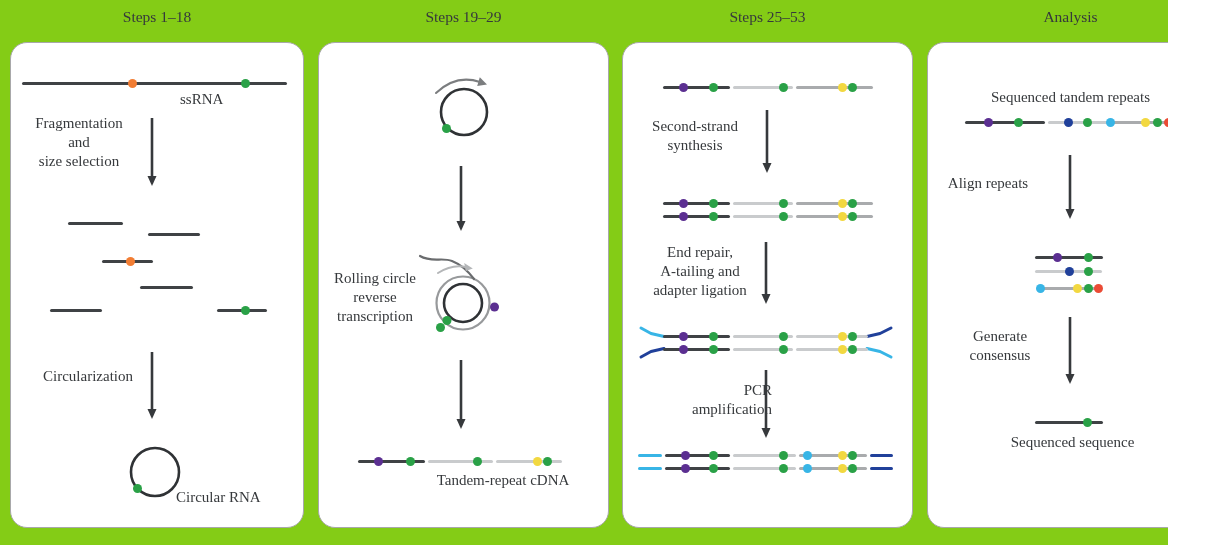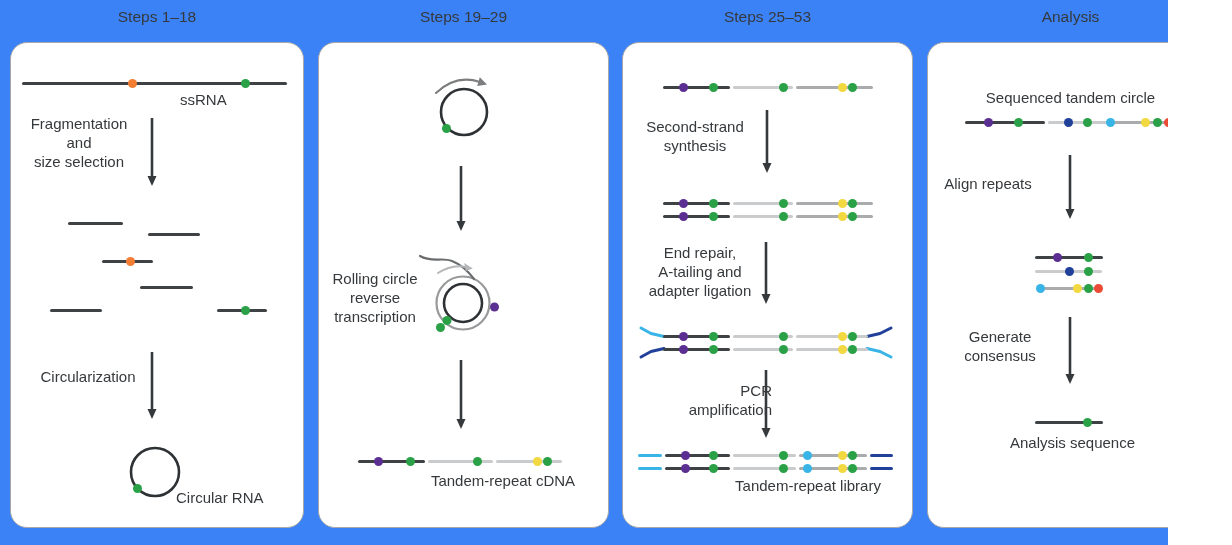--- a/index.html
+++ b/index.html
@@ -1,17 +1,17 @@
 <!DOCTYPE html>
 <html><head>
 <meta charset="utf-8">
 <style>
   html,body{margin:0;padding:0;background:#fff;}
-  #figure{position:relative;width:1168px;height:545px;background:#3b82f6;overflow:hidden;
-          font-family:Liberation Sans, sans-serif;color:#36393c;}
+  #figure{position:relative;width:1168px;height:545px;background:#84cc16;overflow:hidden;
+          font-family:Liberation Serif, serif;color:#36393c;}
   .panel{position:absolute;top:42px;height:486px;border:1.6px solid #a8a8aa;border-radius:17px;background:#fff;box-sizing:border-box;}
   .col-title{position:absolute;top:8px;font-size:15.5px;text-align:center;color:#36393c;}
   .lbl{position:absolute;font-size:15px;line-height:19px;color:#36393c;white-space:pre-line;text-align:center;z-index:6;}
   .lbl.left{text-align:left;}
   .lbl.right{text-align:left;}
   #icon-layer{position:absolute;left:0;top:0;z-index:4;pointer-events:none;}
   #strand-layer{position:absolute;left:0;top:0;width:100%;height:100%;z-index:5;}
   .strand{position:absolute;height:9px;}
   .strand .seg{position:absolute;top:3px;height:3px;border-radius:1.5px;}
   .strand .dot{position:absolute;top:0;width:9px;height:9px;border-radius:50%;}
@@ -269,20 +269,19 @@
 reverse
 transcription</div>
   <div class="lbl" style="left:398px;top:471px;width:210px;">Tandem-repeat cDNA</div>
   <div class="lbl" style="left:623px;top:117px;width:144px;">Second-strand
 synthesis</div>
   <div class="lbl" style="left:628px;top:243px;width:144px;">End repair,
 A-tailing and
 adapter ligation</div>
   <div class="lbl" style="left:628px;top:381px;width:144px;text-align:right;">PCR
 amplification</div>
-  <div class="lbl" style="left:703px;top:476px;width:210px;">Tandem-repeat library</div>
-  <div class="lbl" style="left:948px;top:88px;width:245px;">Sequenced tandem circle</div>
+  <div class="lbl" style="left:948px;top:88px;width:245px;">Sequenced tandem repeats</div>
   <div class="lbl" style="left:926px;top:174px;width:124px;">Align repeats</div>
   <div class="lbl" style="left:938px;top:327px;width:124px;">Generate
 consensus</div>
-  <div class="lbl" style="left:970px;top:433px;width:205px;">Analysis sequence</div>
+  <div class="lbl" style="left:970px;top:433px;width:205px;">Sequenced sequence</div>
 
 </div>
 
 </body></html>

